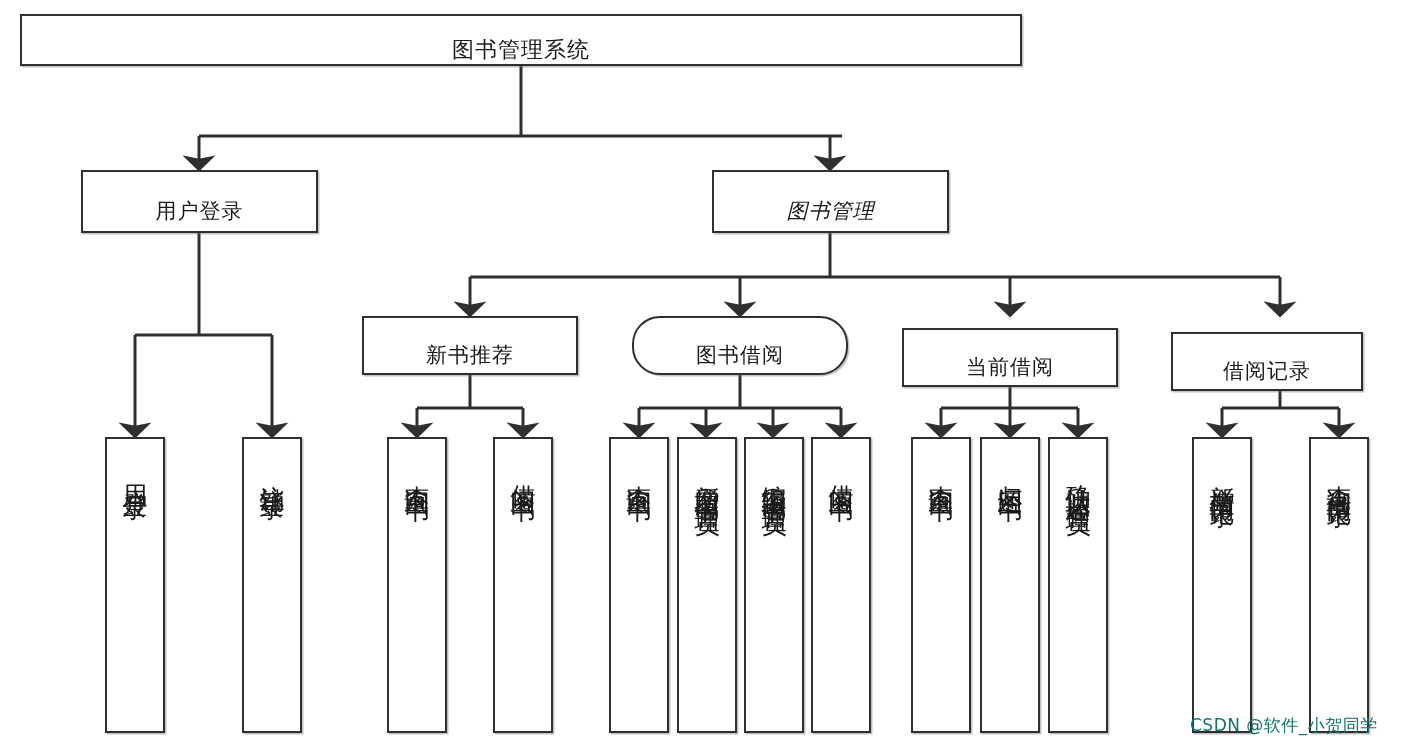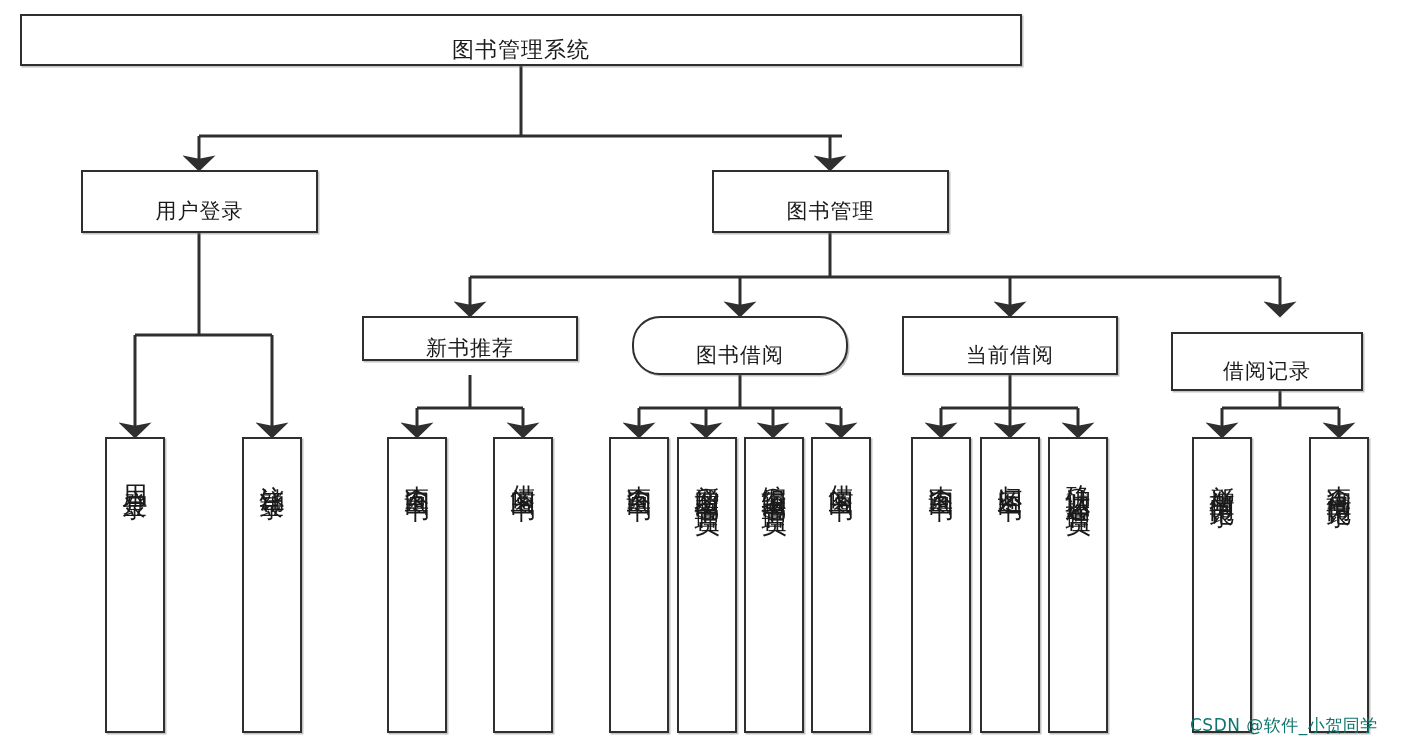--- a/index.html
+++ b/index.html
@@ -127,33 +127,33 @@
   </svg>
 
   <div class="node horiz root" style="left:20px;top:14px;width:1002px;height:52px;">
     <span class="label">图书管理系统</span>
   </div>
 
   <div class="node horiz" style="left:81px;top:170px;width:237px;height:63px;">
     <span class="label">用户登录</span>
   </div>
 
-  <div class="node horiz" style="left:712px;top:170px;width:237px;height:63px;">
+  <div class="node horiz" style="left:712px;top:170px;width:237px;height:63px;font-style:italic;">
     <span class="label">图书管理</span>
   </div>
 
-  <div class="node horiz" style="left:362px;top:316px;width:216px;height:45px;">
+  <div class="node horiz" style="left:362px;top:316px;width:216px;height:59px;">
     <span class="label">新书推荐</span>
   </div>
 
   <div class="node horiz" style="left:632px;top:316px;width:216px;height:59px;border-radius:28px;">
     <span class="label">图书借阅</span>
   </div>
 
-  <div class="node horiz" style="left:902px;top:316px;width:216px;height:59px;">
+  <div class="node horiz" style="left:902px;top:328px;width:216px;height:59px;">
     <span class="label">当前借阅</span>
   </div>
 
   <div class="node horiz" style="left:1171px;top:332px;width:192px;height:59px;">
     <span class="label">借阅记录</span>
   </div>
 
   <div class="node leaf" style="left:105px;top:437px;width:60px;height:296px;">
     <span class="label">用户登录</span>
   </div>

